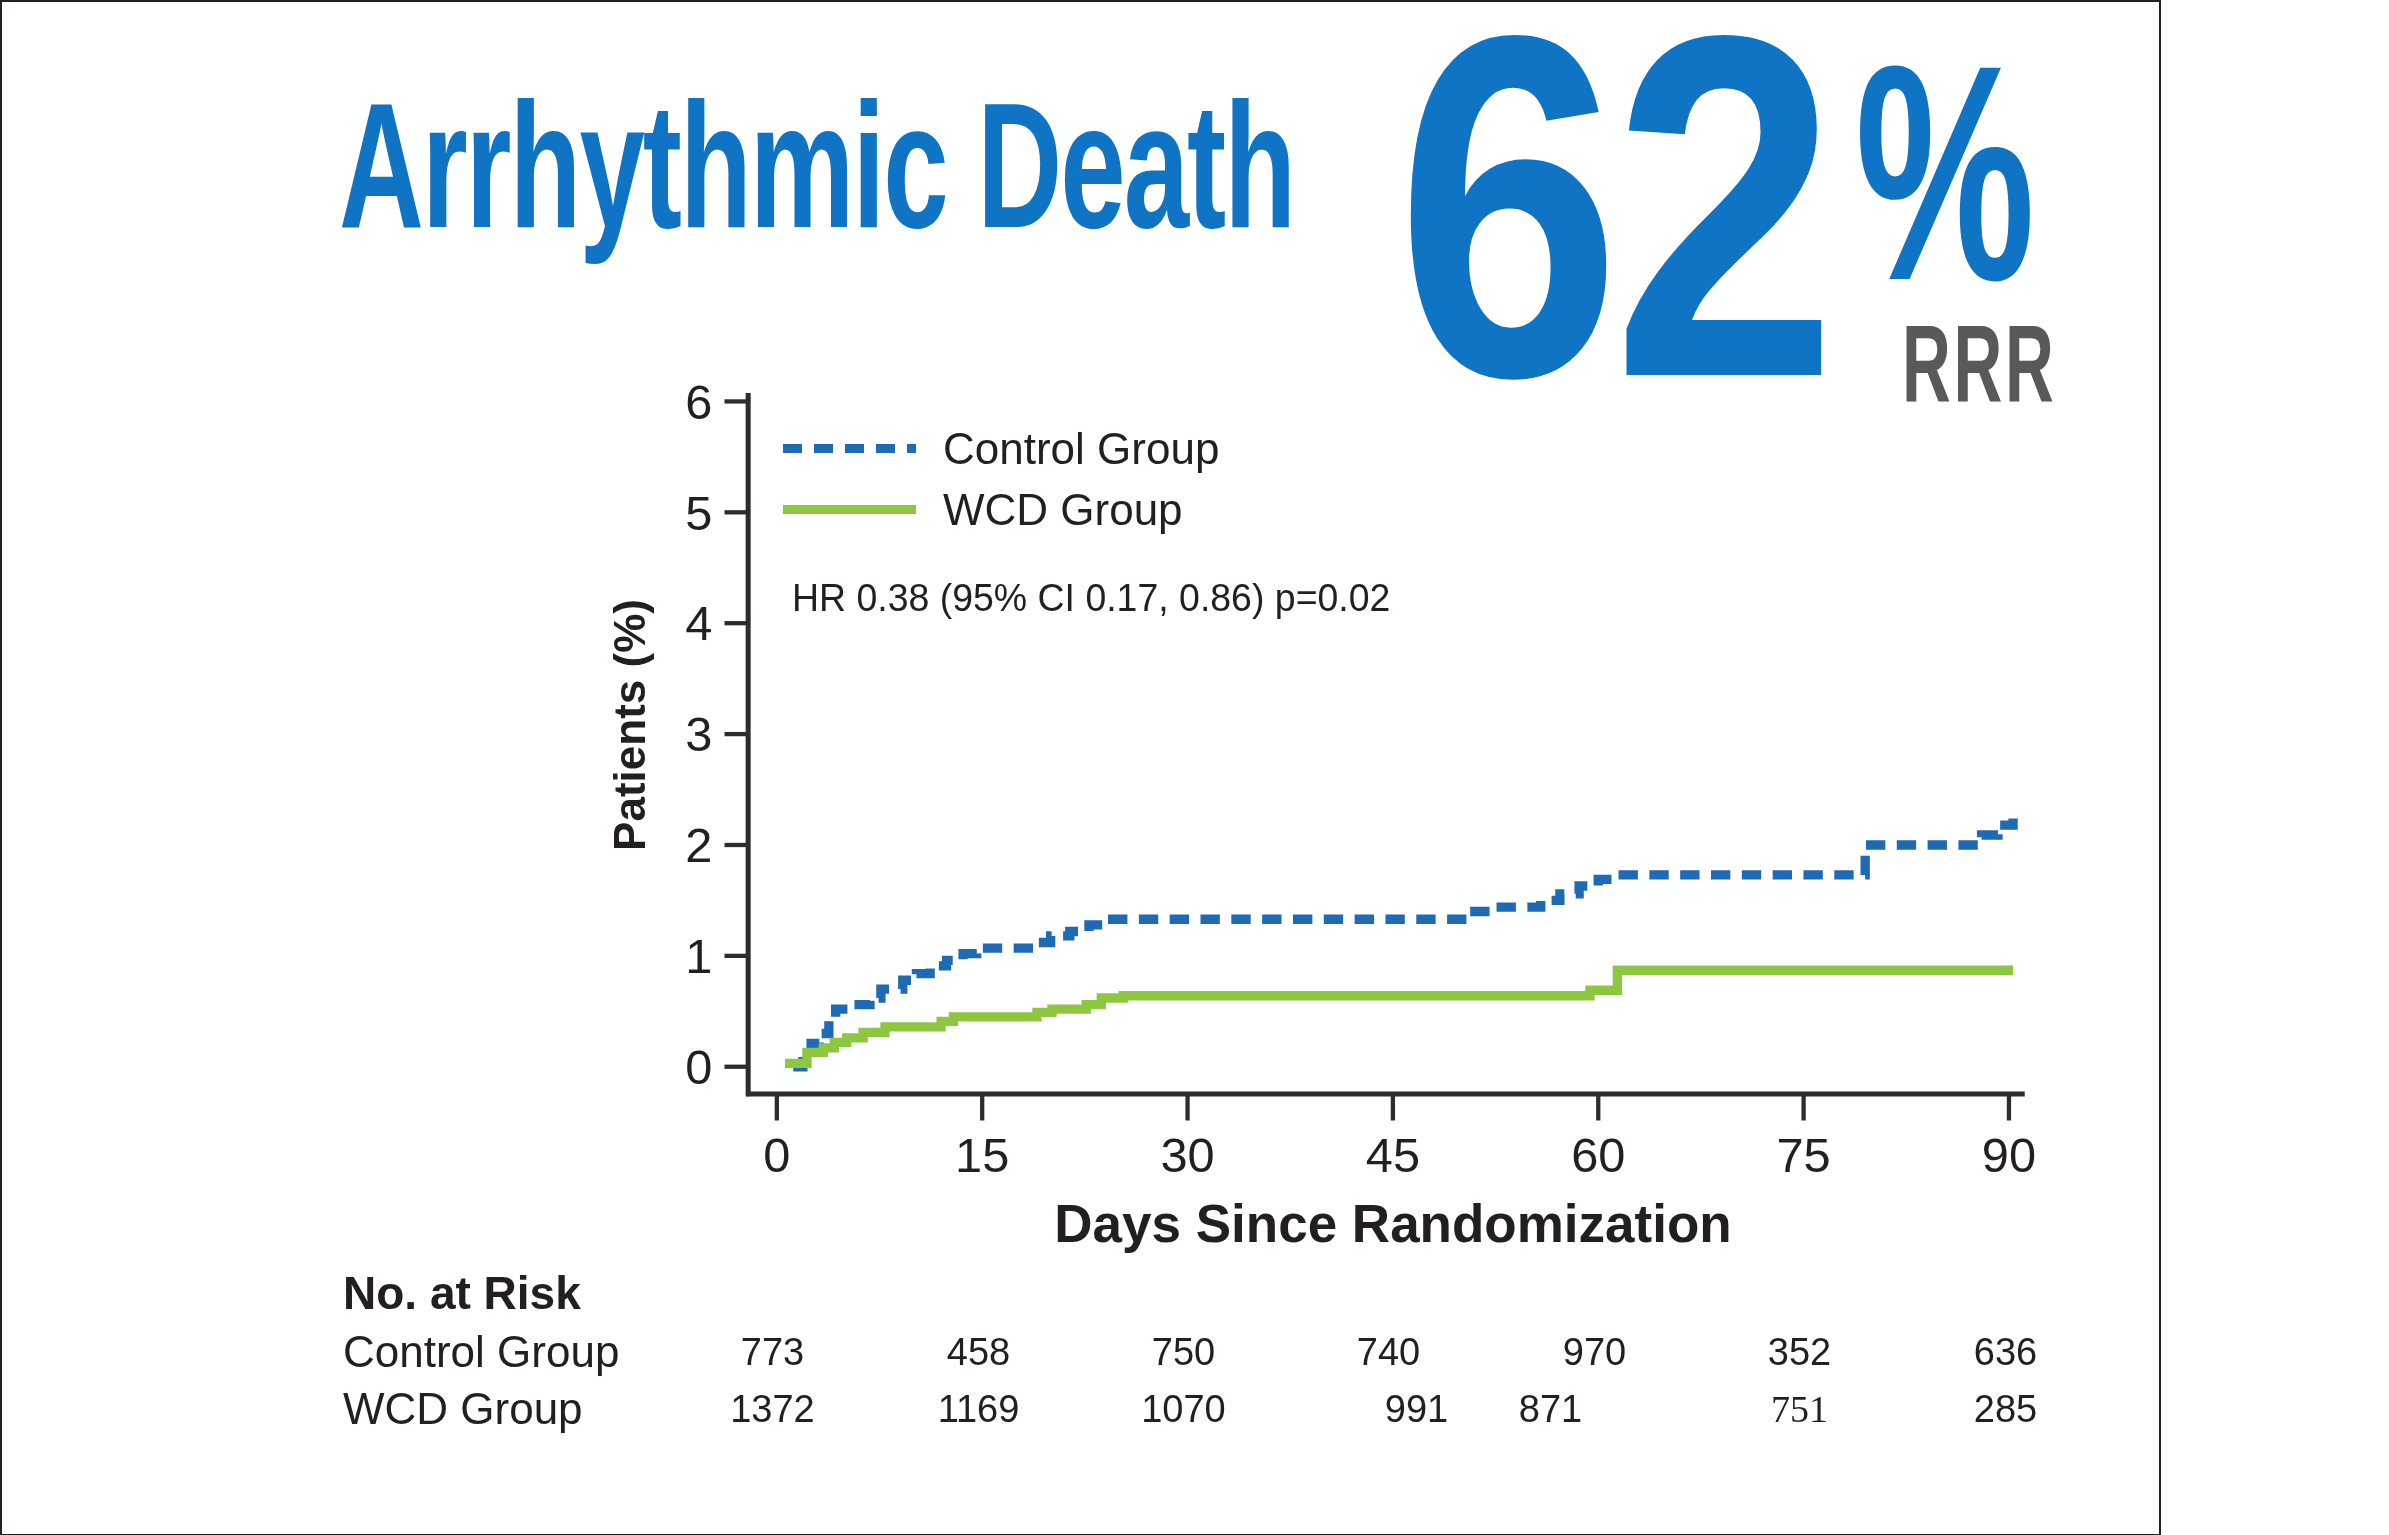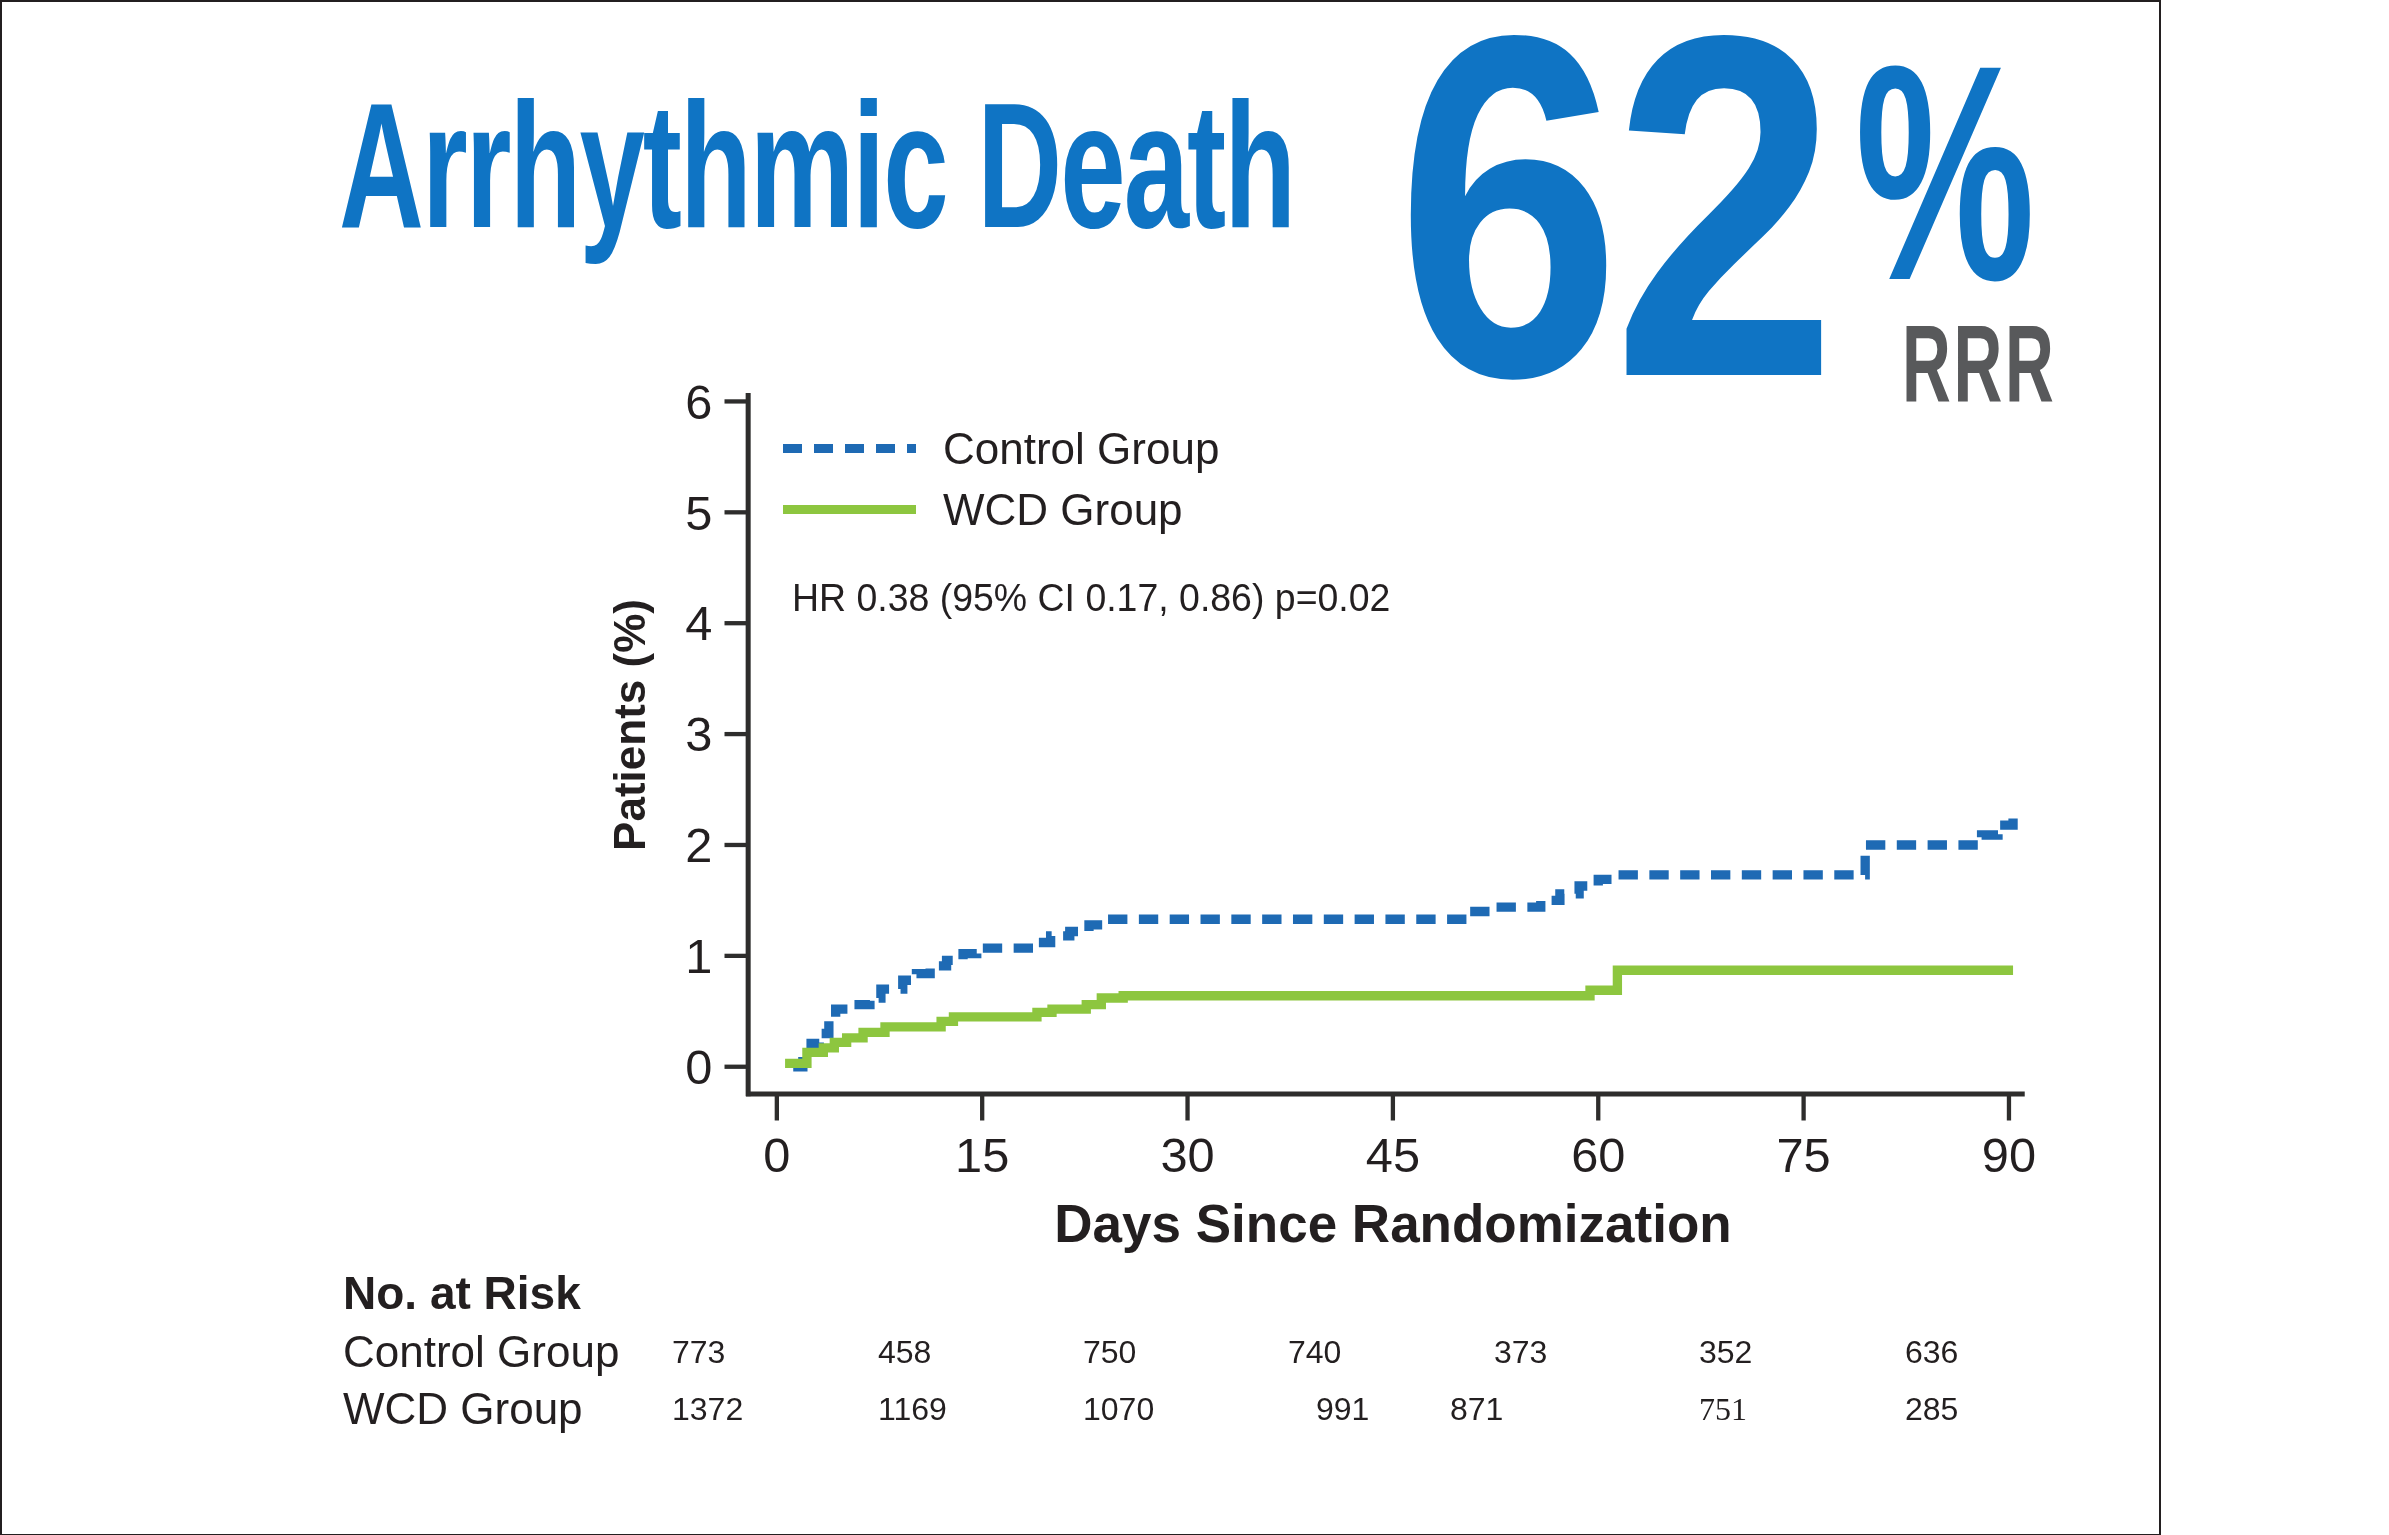--- a/index.html
+++ b/index.html
@@ -62,22 +62,22 @@
   
   .risk-header{
     position:absolute;left:341px;top:1264px;
     font-size:46px;font-weight:bold;white-space:nowrap;
   }
   .risk-row{position:absolute;left:0;top:0;width:2389px;height:52px;}
   .risk-row .risk-label{
     position:absolute;left:341px;font-size:44px;line-height:52px;white-space:nowrap;
   }
   .risk-value{
-    position:absolute;width:201px;
-    font-size:32px;line-height:52px;
+    position:absolute;width:201px;text-align:center;
+    font-size:38px;line-height:52px;
   }
 </style>
 </head>
 <body>
 
 <div class="page">
 
   <div class="fig-title" style="color: rgb(15, 116, 196);">Arrhythmic Death</div>
   <div class="stat-value" style="color: rgb(15, 116, 196);">62</div>
   <div class="stat-pct" style="color: rgb(15, 116, 196);">%</div>
@@ -132,21 +132,21 @@
   <div class="y-axis-title">Patients (%)</div>
   <div class="x-axis-title">Days Since Randomization</div>
 
   <div class="risk-header">No. at Risk</div>
   <div class="risk-row" style="top:1324px">
     <span class="risk-label">Control Group</span>
   <span class="risk-value" style="left: 670px;">773</span>
       <span class="risk-value" style="left: 876px;">458</span>
       <span class="risk-value" style="left: 1081px;">750</span>
       <span class="risk-value" style="left: 1286px;">740</span>
-      <span class="risk-value" style="left: 1492px;">373</span>
+      <span class="risk-value" style="left: 1492px;">970</span>
       <span class="risk-value" style="left: 1697px;">352</span>
       <span class="risk-value" style="left: 1903px;">636</span>
     </div>
   <div class="risk-row" style="top:1381px">
     <span class="risk-label">WCD Group</span>
   <span class="risk-value" style="left: 670px;">1372</span>
       <span class="risk-value" style="left: 876px;">1169</span>
       <span class="risk-value" style="left: 1081px;">1070</span>
       <span class="risk-value" style="left: 1314px;">991</span>
       <span class="risk-value" style="left: 1448px;">871</span>

